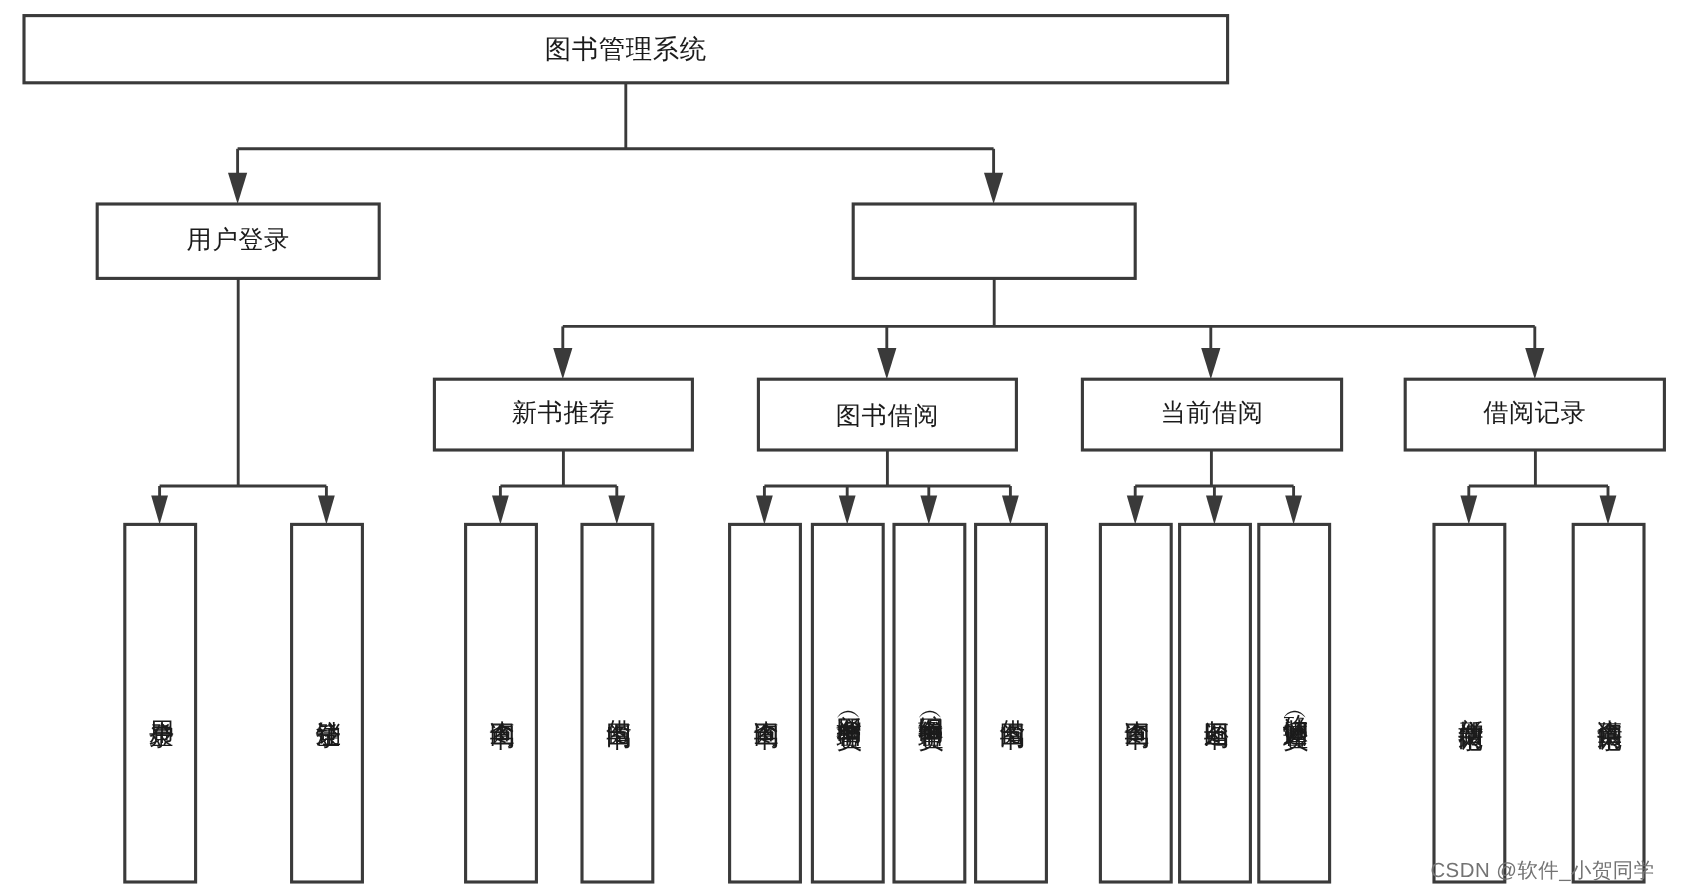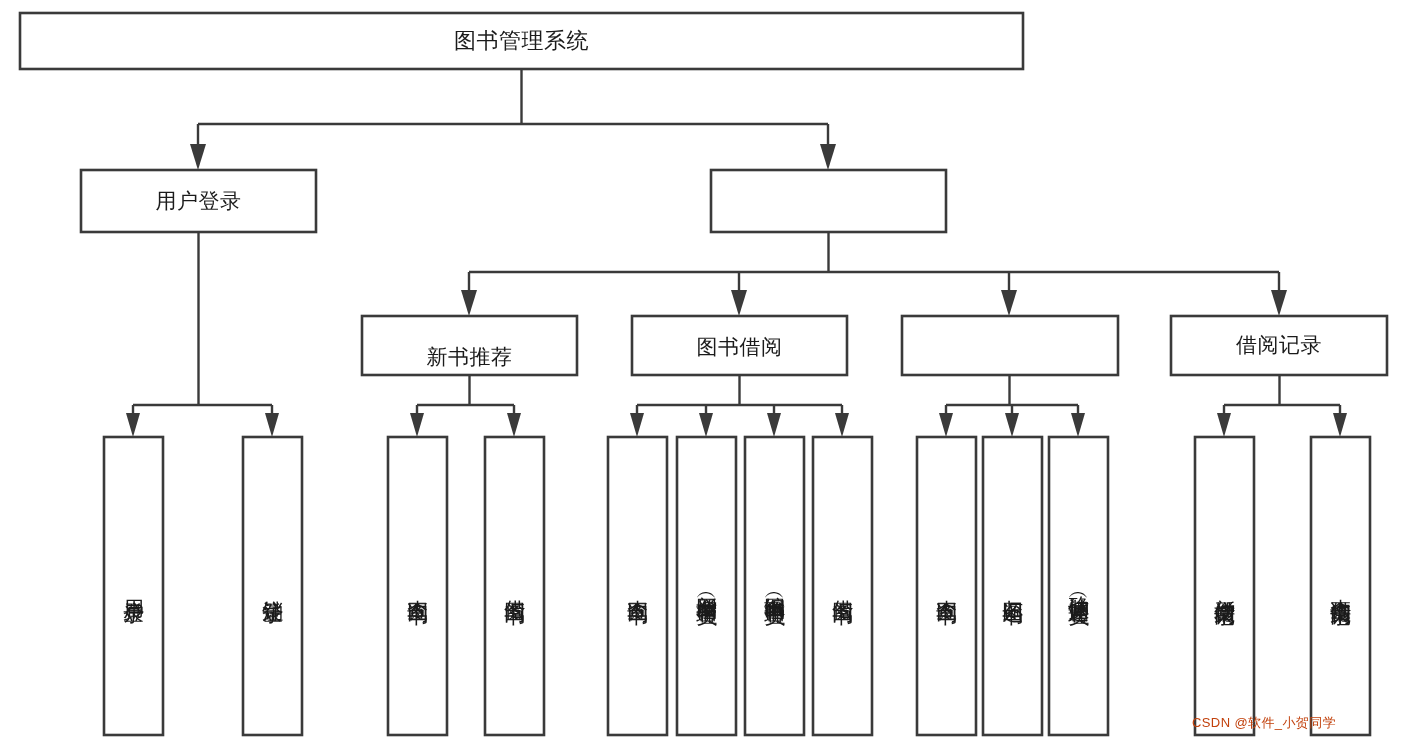--- a/index.html
+++ b/index.html
@@ -62,22 +62,22 @@
   }
   .label-v {
     writing-mode: vertical-rl;
     text-orientation: upright;
     font-size: 21px;
     line-height: 1.06;
     letter-spacing: 1.5px;
   }
   .watermark {
     position: absolute;
-    font-size: 13px;
-    color: #c2410c;
+    font-size: 17px;
+    color: #737373;
     white-space: nowrap;
     letter-spacing: 0.4px;
   }
 </style>
 </head>
 <body>
 
 <div id="diagram-root">
 
   <svg class="diagram-canvas" viewBox="0 0 1405 747">
@@ -181,22 +181,23 @@
     <rect class="node-rect" x="983" y="437" width="59" height="298"></rect>
     <rect class="node-rect" x="1049" y="437" width="59" height="298"></rect>
     <rect class="node-rect" x="1195" y="437" width="59" height="298"></rect>
     <rect class="node-rect" x="1311" y="437" width="59" height="298"></rect>
   </svg>
 
   <div class="label label-root" style="left:20px; top:13px; width:1003px; height:56px;">图书管理系统</div>
 
   <div class="label label-h" style="left:81px; top:170px; width:235px; height:62px;">用户登录</div>
 
-  <div class="label label-h" style="left:362px; top:328px; width:215px; height:59px;text-align:center;">新书推荐</div>
+  <div class="label label-h" style="left:362px; top:316px; width:215px; height:59px;text-align:center;">新书推荐</div>
   <div class="label label-h" style="left:632px; top:316px; width:215px; height:63px;">图书借阅</div>
+  <div class="label label-h" style="left:902px; top:316px; width:216px; height:59px;">当前借阅</div>
   <div class="label label-h" style="left:1171px; top:316px; width:216px; height:59px;">借阅记录</div>
 
   <div class="label label-v" style="left:104px; top:437px; width:59px; height:298px;">用户登录</div>
   <div class="label label-v" style="left:243px; top:437px; width:59px; height:298px;">注销登录</div>
   <div class="label label-v" style="left:388px; top:437px; width:59px; height:298px;">查询图书</div>
   <div class="label label-v" style="left:485px; top:437px; width:59px; height:298px;">借阅图书</div>
   <div class="label label-v" style="left:608px; top:437px; width:59px; height:298px;">查询图书</div>
   <div class="label label-v" style="left:677px; top:437px; width:59px; height:298px;">新增图书（管理员）</div>
   <div class="label label-v" style="left:745px; top:437px; width:59px; height:298px;">编辑图书（管理员）</div>
   <div class="label label-v" style="left:813px; top:437px; width:59px; height:298px;">借阅图书</div>

